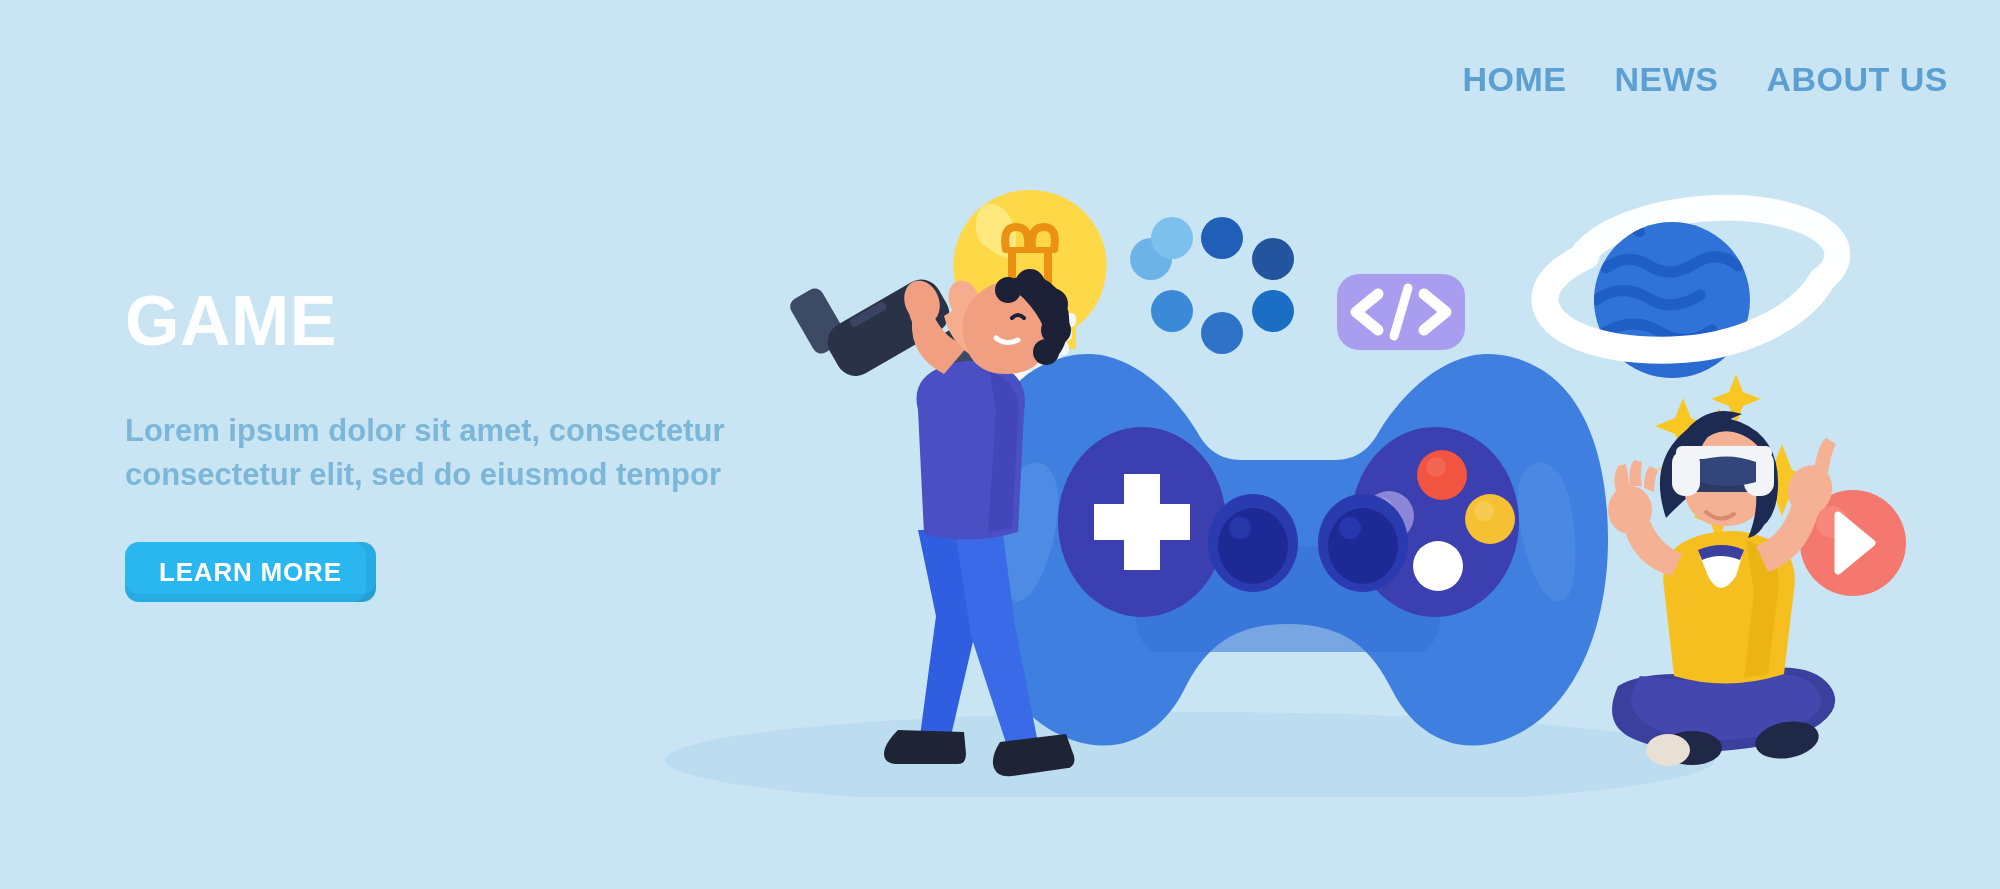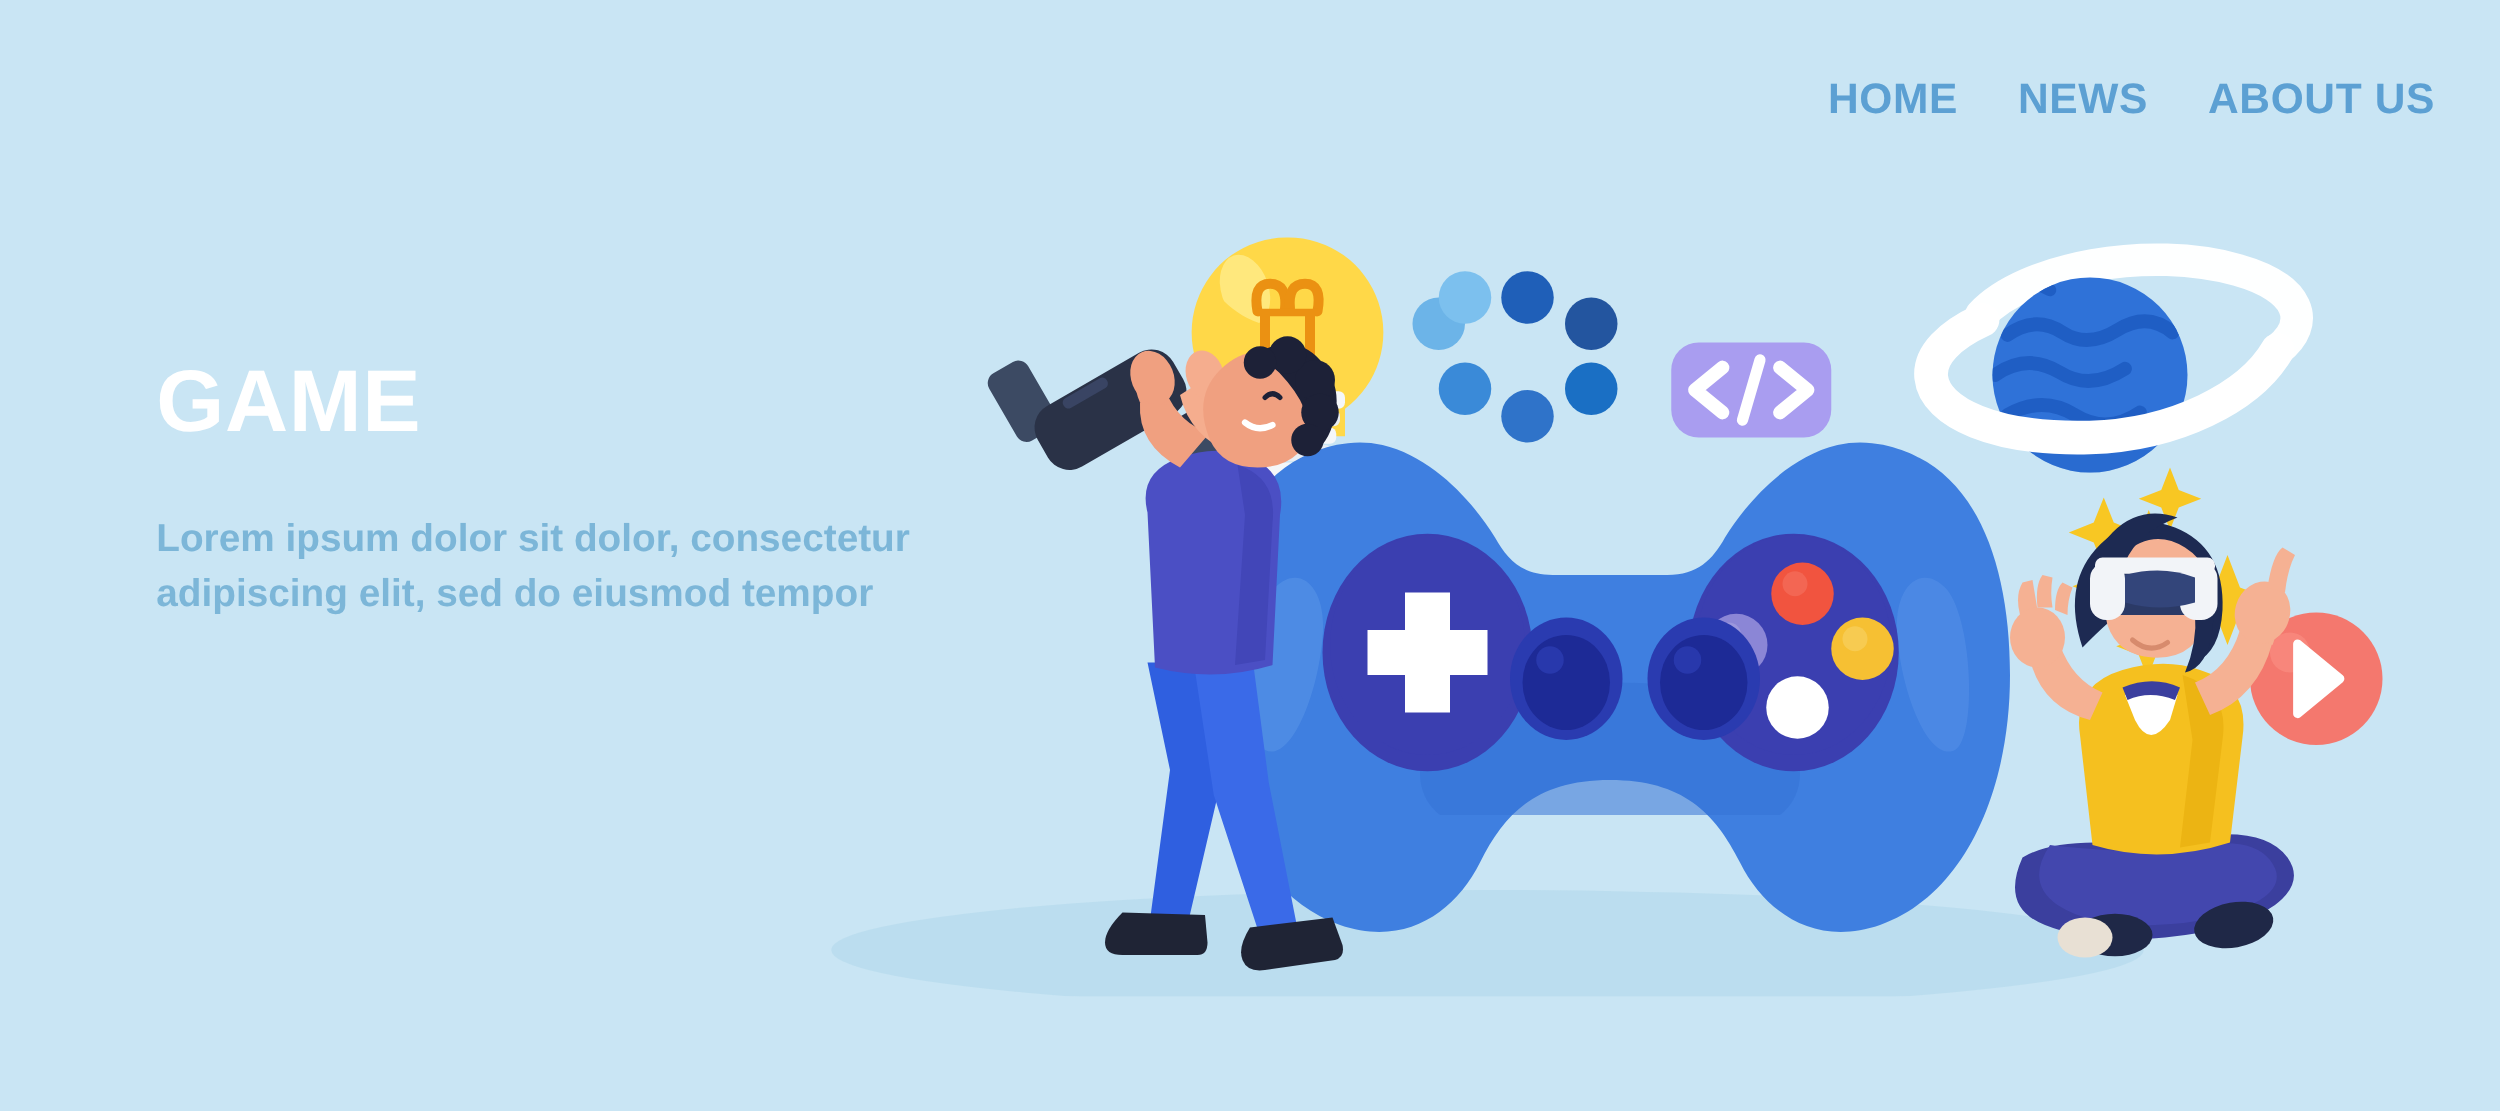--- a/index.html
+++ b/index.html
@@ -293,16 +293,17 @@
   <nav class="nav">
     <a class="nav-link" href="#">HOME</a>
     <a class="nav-link" href="#">NEWS</a>
     <a class="nav-link" href="#">ABOUT US</a>
   </nav>
 
   <div class="copy">
     <h1 class="headline">
       <span>GAME</span>
     </h1>
-    <p class="subcopy">Lorem ipsum dolor sit dolor, consectetur adipiscing elit, sed do eiusmod tempor</p>
+    <p class="subcopy">Lorem ipsum dolor sit amet, consectetur consectetur elit, sed do eiusmod tempor</p>
+    <button class="cta">LEARN MORE</button>
   </div>
 
 </div>
 
 </body></html>

